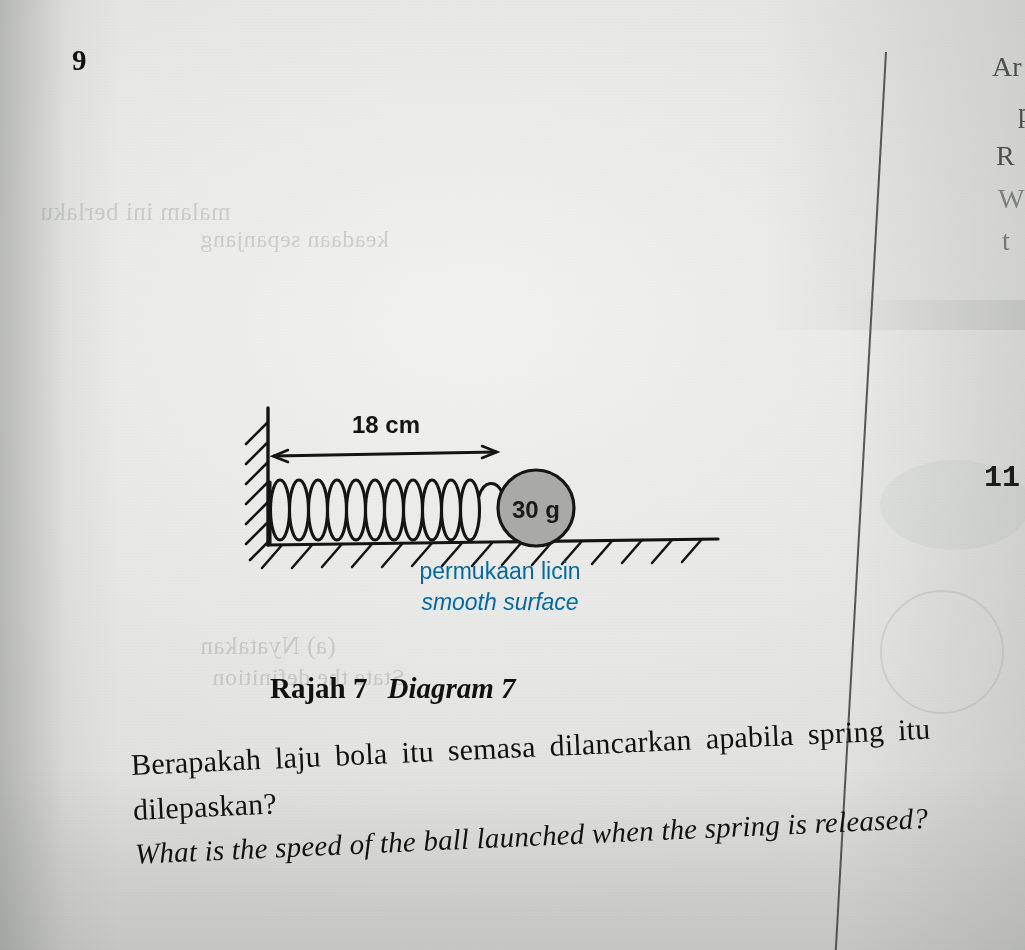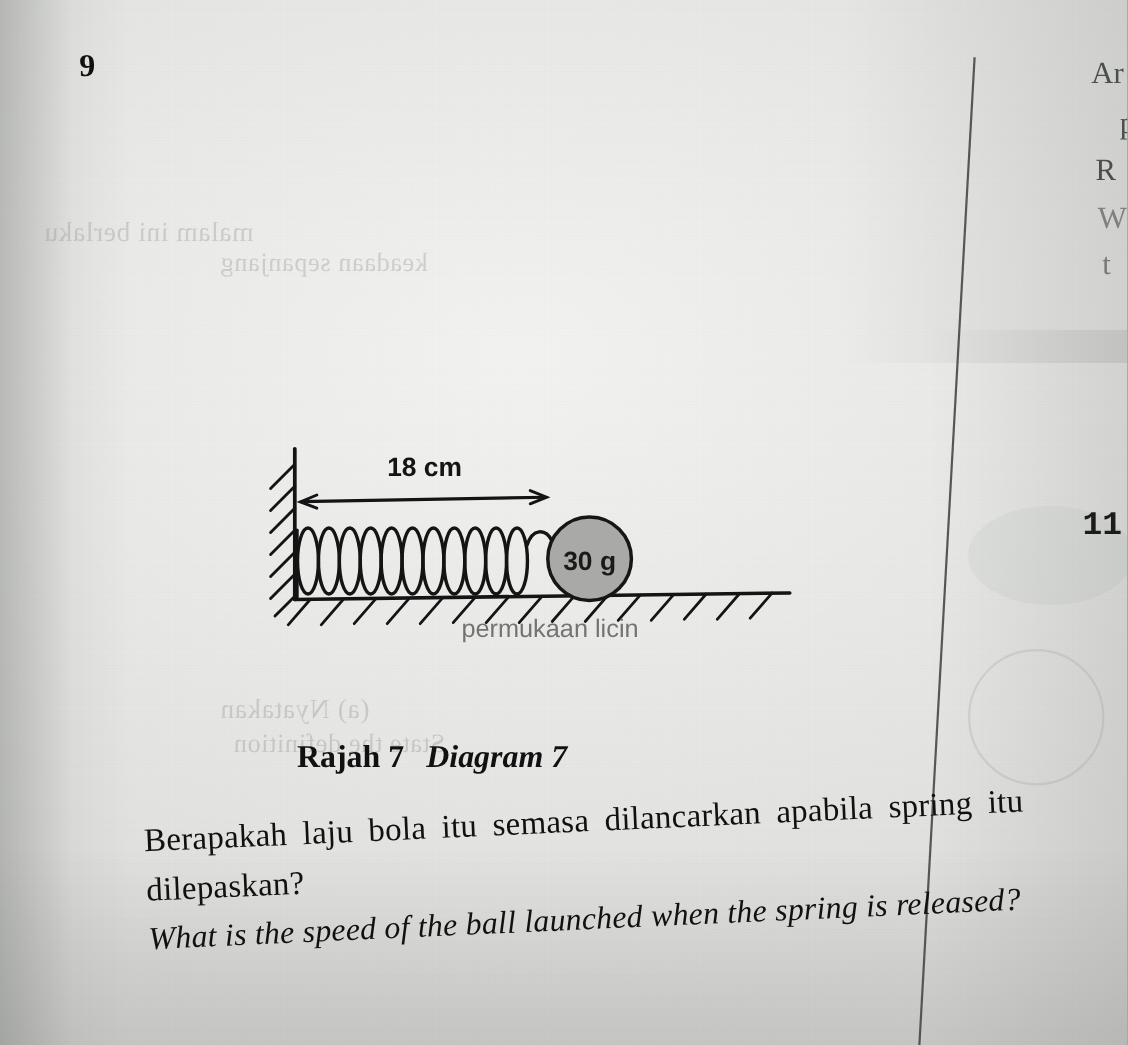--- a/index.html
+++ b/index.html
@@ -112,21 +112,21 @@
   }
   .diagram svg { display: block; }
   .caption-block {
     position: absolute;
     left: 300px; top: 556px;
     width: 400px;
     text-align: center;
     font-family: "Liberation Sans", sans-serif;
     font-size: 23px;
     line-height: 31px;
-    color: #737373;
+    color: #0369a1;
   }
   .caption-block .en { font-style: italic; }
 
   .fig-caption {
     position: absolute;
     left: 270px; top: 672px;
     width: 460px;
     text-align: left;
     font-size: 29px;
     white-space: nowrap;
@@ -267,20 +267,21 @@
 
       <circle cx="296" cy="108" r="38" fill="#a9aaa7" stroke="#161616" stroke-width="3.2"></circle>
 
       <text x="146" y="33" font-family="Liberation Sans, sans-serif" font-size="24" fill="#141414" text-anchor="middle" font-weight="600">18 cm</text>
       <text x="296" y="118" font-family="Liberation Sans, sans-serif" font-size="24" fill="#1a1a1a" text-anchor="middle" font-weight="600">30 g</text>
     </svg>
   </div>
 
   <div class="caption-block">
     <div class="my">permukaan licin</div>
+    <div class="en">smooth surface</div>
   </div>
 
   <div class="fig-caption">
     <span class="my">Rajah 7</span><span class="en">Diagram 7</span>
   </div>
 
   <div class="bottom-block">
     <div class="bq-my">Berapakah laju bola itu semasa dilancarkan apabila spring itu dilepaskan?</div>
     <div class="bq-en">What is the speed of the ball launched when the spring is released?</div>
   </div>

